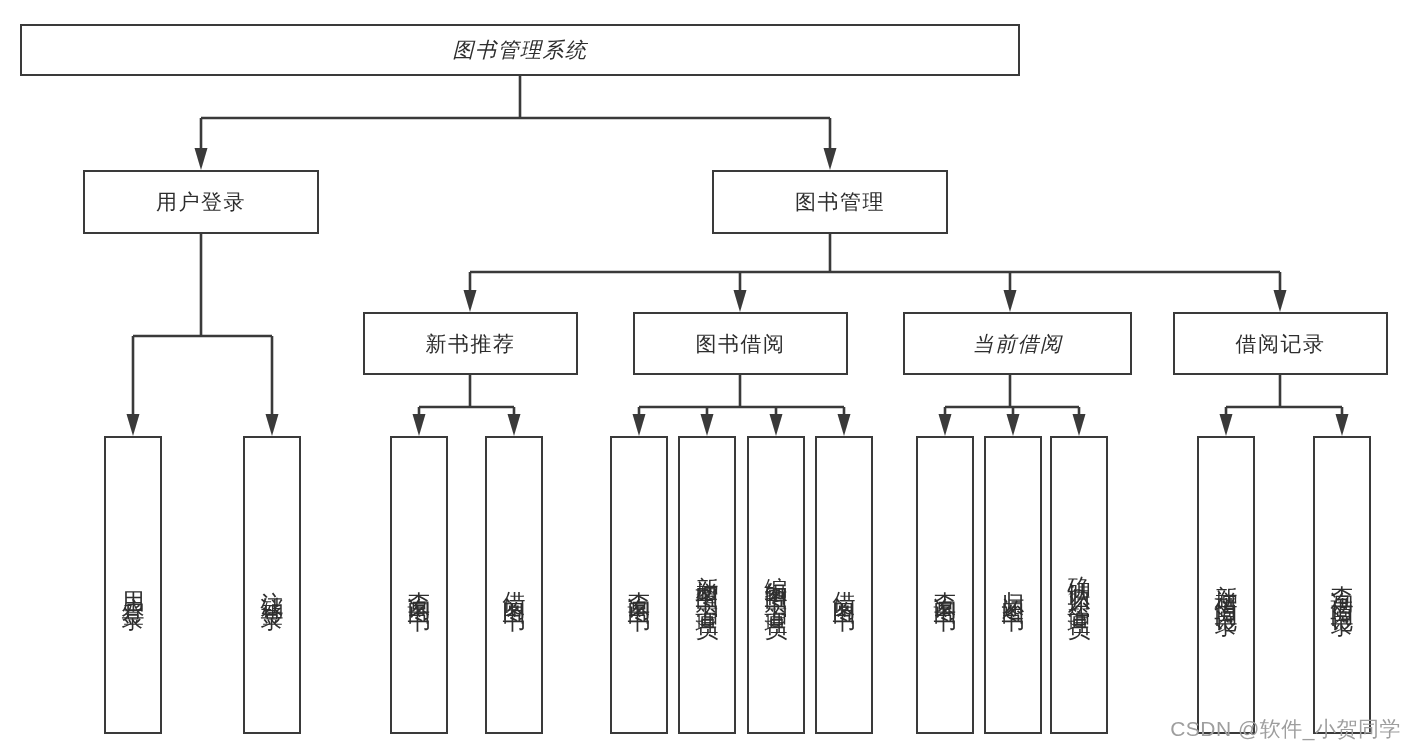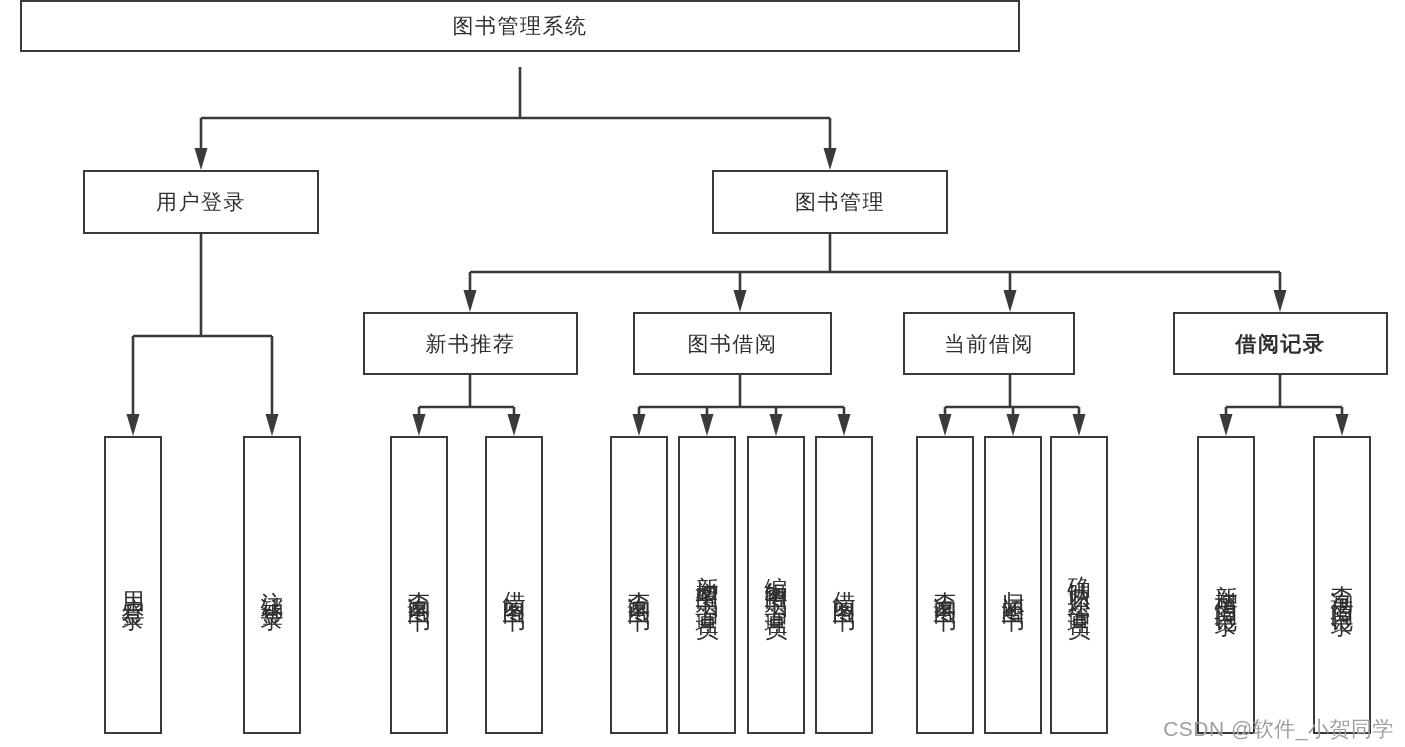--- a/index.html
+++ b/index.html
@@ -33,21 +33,21 @@
   }
   .vbox span{
     writing-mode:vertical-rl;
     text-orientation:mixed;
     font-size:23px;
     letter-spacing:6px;
     line-height:1;
   }
   .watermark{
     position:absolute;
-    right:11px;bottom:4px;
+    right:4px;bottom:4px;
     z-index:10;
     font-size:21px;
     color:var(--wm);
     letter-spacing:0.5px;
     white-space:nowrap;
   }
 </style>
 </head>
 <body>
 
@@ -101,41 +101,41 @@
       <line x1="1013" y1="407" x2="1013" y2="420" stroke="#3a3a3a" stroke-width="2.6"></line>
       <polygon points="1006.5,414 1019.5,414 1013,436" fill="#3a3a3a"></polygon>
       <line x1="1079" y1="407" x2="1079" y2="420" stroke="#3a3a3a" stroke-width="2.6"></line>
       <polygon points="1072.5,414 1085.5,414 1079,436" fill="#3a3a3a"></polygon>
       <line x1="1226" y1="407" x2="1226" y2="420" stroke="#3a3a3a" stroke-width="2.6"></line>
       <polygon points="1219.5,414 1232.5,414 1226,436" fill="#3a3a3a"></polygon>
       <line x1="1342" y1="407" x2="1342" y2="420" stroke="#3a3a3a" stroke-width="2.6"></line>
       <polygon points="1335.5,414 1348.5,414 1342,436" fill="#3a3a3a"></polygon>
     </svg>
 
-  <div class="box hbox" style="left:20px;top:0;width:1000px;height:52px;">
+  <div class="box hbox" style="left:20px;top:24px;width:1000px;height:52px;font-style:italic;">
     <span>图书管理系统</span>
   </div>
 
   <div class="box hbox" style="left:83px;top:170px;width:236px;height:64px;">
     <span>用户登录</span>
   </div>
   <div class="box hbox" style="left:712px;top:170px;width:236px;height:64px;padding-left:20px;">
     <span>图书管理</span>
   </div>
 
   <div class="box hbox" style="left:363px;top:312px;width:215px;height:63px;align-items:center;">
     <span>新书推荐</span>
   </div>
-  <div class="box hbox" style="left:633px;top:312px;width:199px;height:63px;">
+  <div class="box hbox" style="left:633px;top:312px;width:215px;height:63px;">
     <span>图书借阅</span>
   </div>
-  <div class="box hbox" style="left:903px;top:312px;width:172px;height:63px;">
+  <div class="box hbox" style="left:903px;top:312px;width:229px;height:63px;font-style:italic;">
     <span>当前借阅</span>
   </div>
-  <div class="box hbox" style="left:1173px;top:312px;width:215px;height:63px;font-weight:bold;">
+  <div class="box hbox" style="left:1173px;top:312px;width:215px;height:63px;">
     <span>借阅记录</span>
   </div>
 
   <div class="box vbox" style="left:104px;top:436px;width:58px;height:298px;">
     <span>用户登录</span>
   </div>
   <div class="box vbox" style="left:243px;top:436px;width:58px;height:298px;">
     <span>注销登录</span>
   </div>
 

